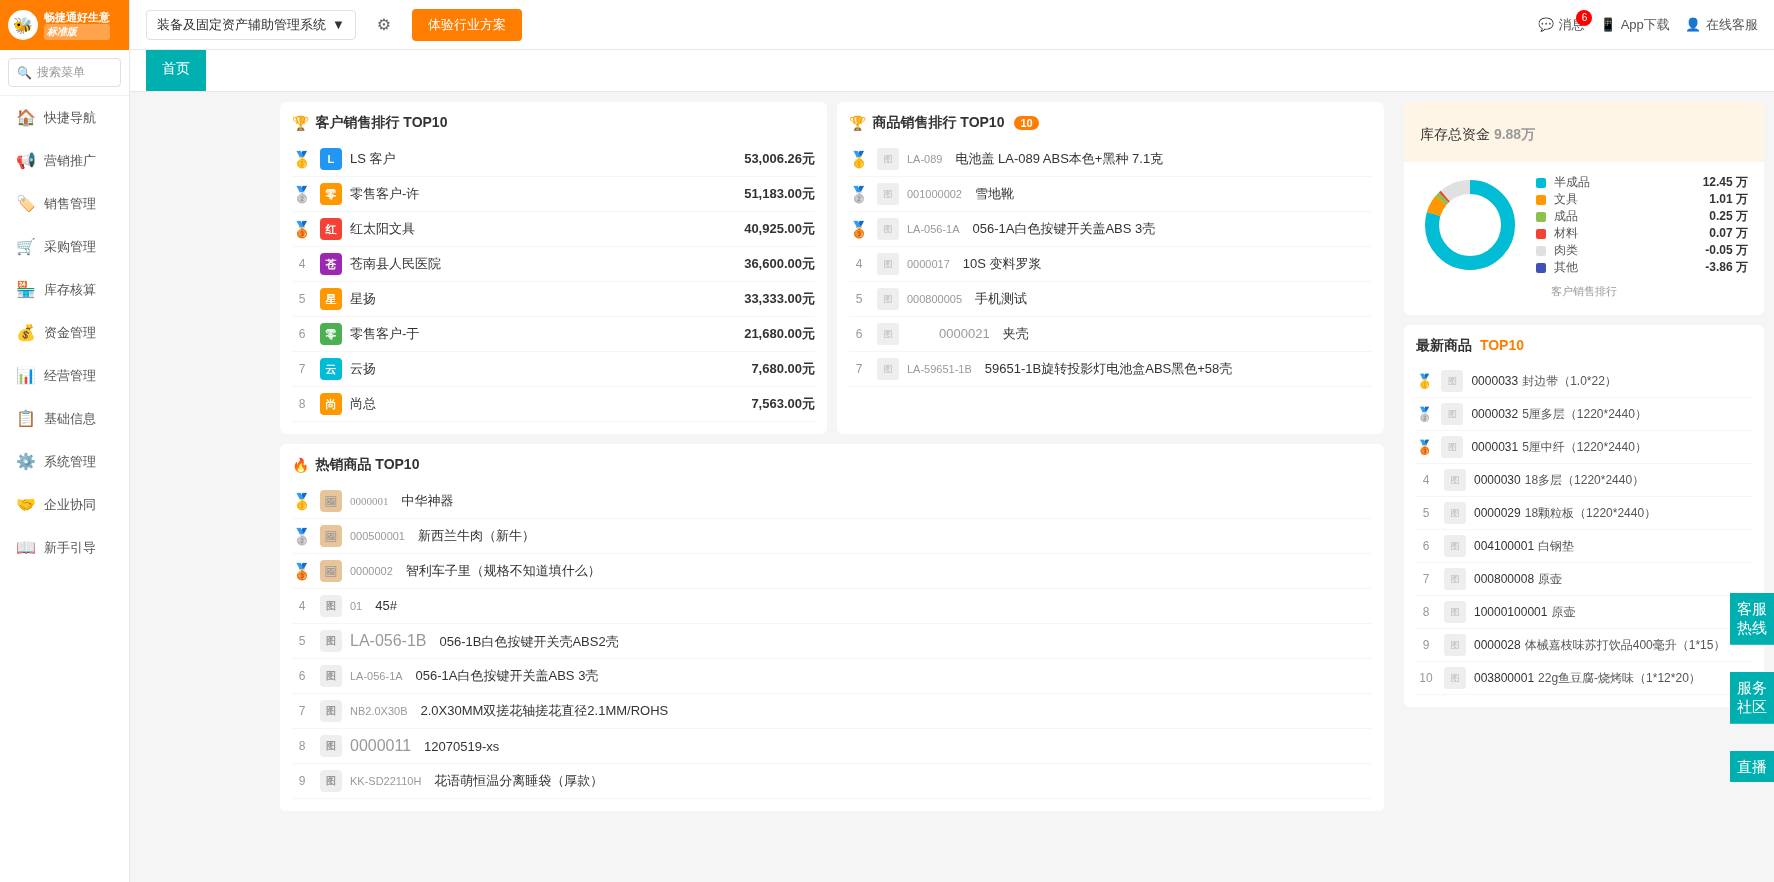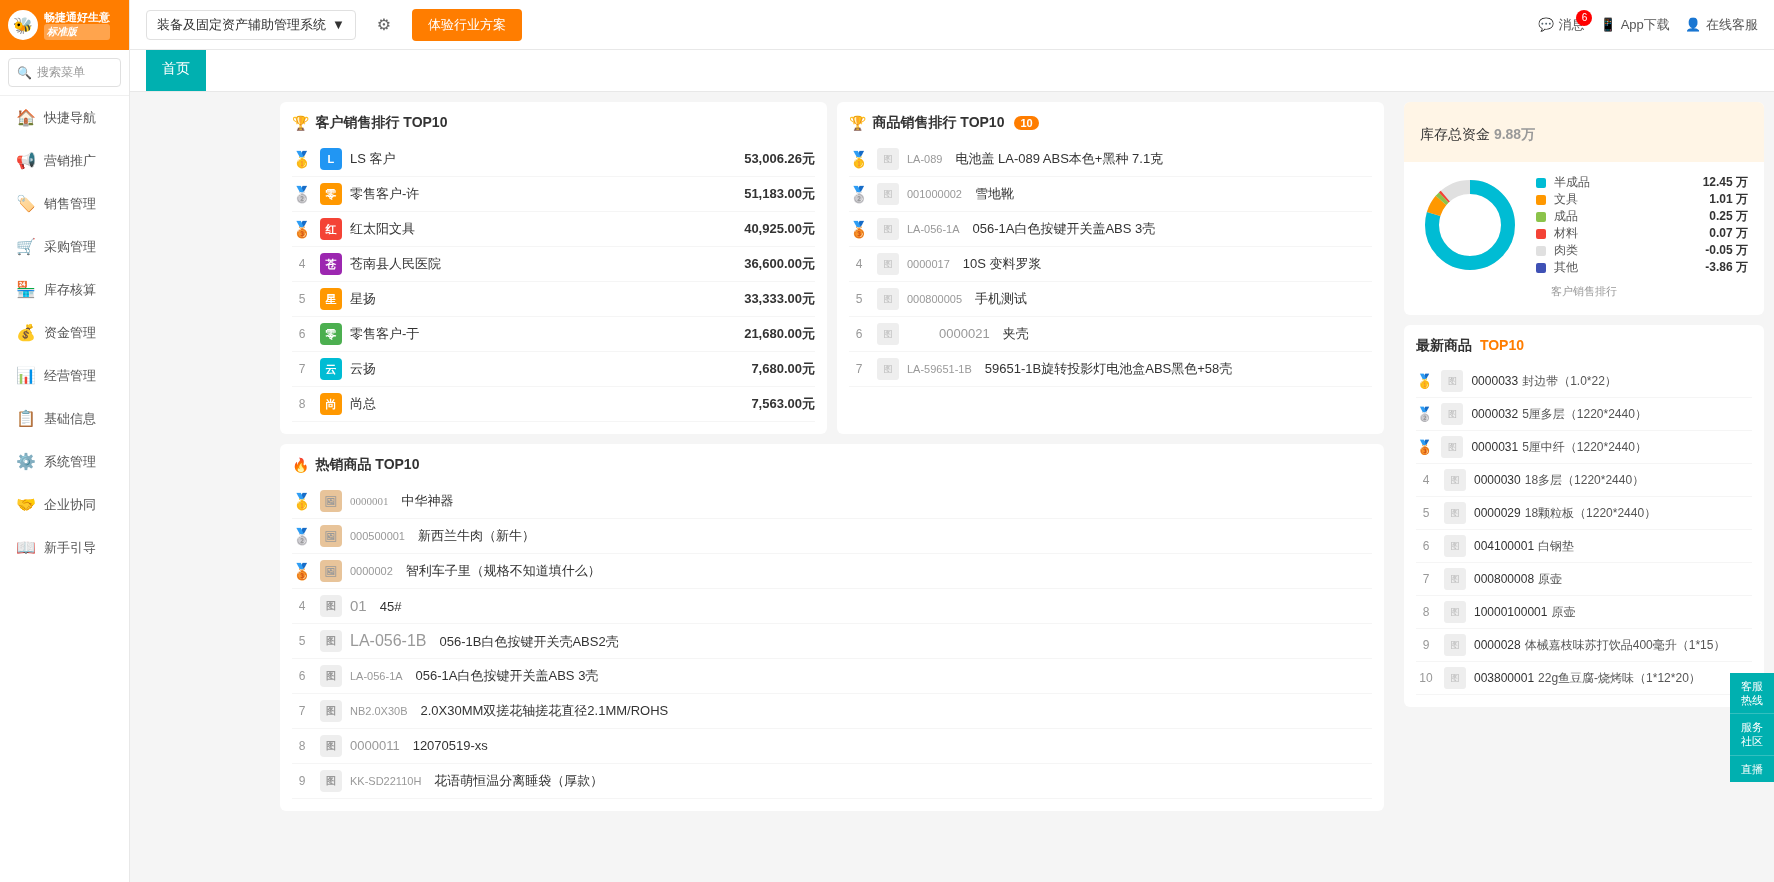--- a/index.html
+++ b/index.html
@@ -359,26 +359,27 @@
       bottom: 100px;
       display: flex;
       flex-direction: column;
       z-index: 999;
     }
     .float-btn {
       width: 44px;
       padding: 6px 4px;
       background: #00b0b0;
       color: #fff;
-      font-size: 11px;
+      font-size: 15px;
       text-align: center;
       cursor: pointer;
       border-bottom: 1px solid rgba(255,255,255,0.2);
       writing-mode: horizontal-tb;
       line-height: 1.3;
+      margin-top: 27px;
     }
     .float-btn:last-child { border-bottom: none; }
 
     
     .two-col {
       display: flex;
       gap: 10px;
     }
     .two-col > div { flex: 1; }
 
@@ -619,41 +620,41 @@
     <div class="rank-name"><span style="color:#999;font-size:11px;">000500001</span>　新西兰牛肉（新牛）</div>
   </div>
             <div class="rank-item">
     <span class="medal-icon medal-bronze">🥉</span>
     <div class="rank-badge" style="background:#e8c49a;color:#999;font-size:10px;">🖼</div>
     <div class="rank-name"><span style="color:#999;font-size:11px;">0000002</span>　智利车子里（规格不知道填什么）</div>
   </div>
             <div class="rank-item">
     <span class="rank-num">4</span>
     <div class="rank-badge" style="background:#eee;color:#999;font-size:10px;">图</div>
-    <div class="rank-name"><span style="color:#999;font-size:15px;">01</span>　45#</div>
+    <div class="rank-name"><span style="color:#999;font-size:11px;">01</span>　45#</div>
   </div>
             <div class="rank-item">
     <span class="rank-num">5</span>
     <div class="rank-badge" style="background:#eee;color:#999;font-size:10px;">图</div>
     <div class="rank-name"><span style="color:#999;font-size:16px;">LA-056-1B</span>　056-1B白色按键开关壳ABS2壳</div>
   </div>
             <div class="rank-item">
     <span class="rank-num">6</span>
     <div class="rank-badge" style="background:#eee;color:#999;font-size:10px;">图</div>
     <div class="rank-name"><span style="color:#999;font-size:11px;">LA-056-1A</span>　056-1A白色按键开关盖ABS 3壳</div>
   </div>
             <div class="rank-item">
     <span class="rank-num">7</span>
     <div class="rank-badge" style="background:#eee;color:#999;font-size:10px;">图</div>
     <div class="rank-name"><span style="color:#999;font-size:11px;">NB2.0X30B</span>　2.0X30MM双搓花轴搓花直径2.1MM/ROHS</div>
   </div>
             <div class="rank-item">
     <span class="rank-num">8</span>
     <div class="rank-badge" style="background:#eee;color:#999;font-size:10px;">图</div>
-    <div class="rank-name"><span style="color:#999;font-size:13px;">0000011</span>　12070519-xs</div>
+    <div class="rank-name"><span style="color:#999;font-size:16px;">0000011</span>　12070519-xs</div>
   </div>
             <div class="rank-item">
     <span class="rank-num">9</span>
     <div class="rank-badge" style="background:#eee;color:#999;font-size:10px;">图</div>
     <div class="rank-name"><span style="color:#999;font-size:11px;">KK-SD22110H</span>　花语萌恒温分离睡袋（厚款）</div>
   </div>
           </div>
       </div>
     </div>
 

